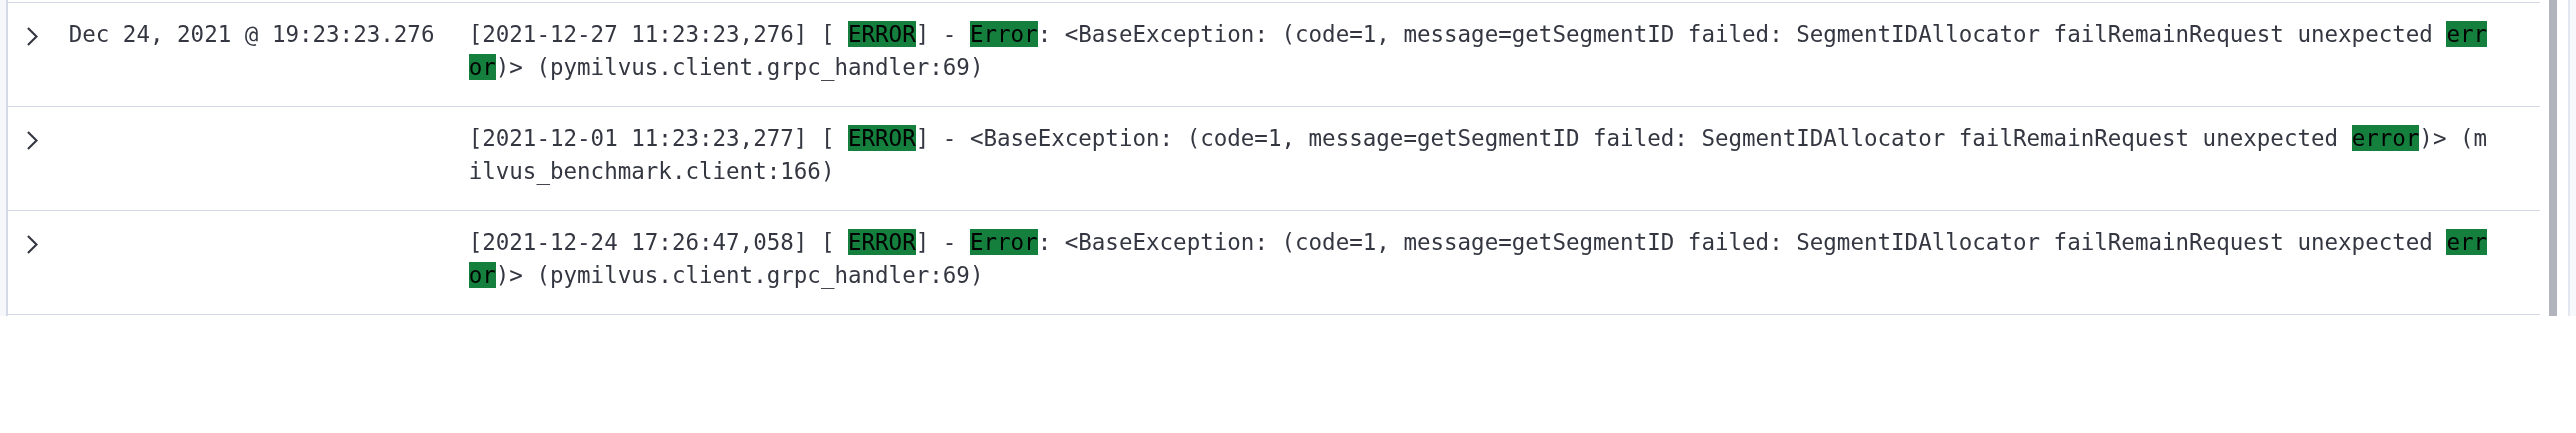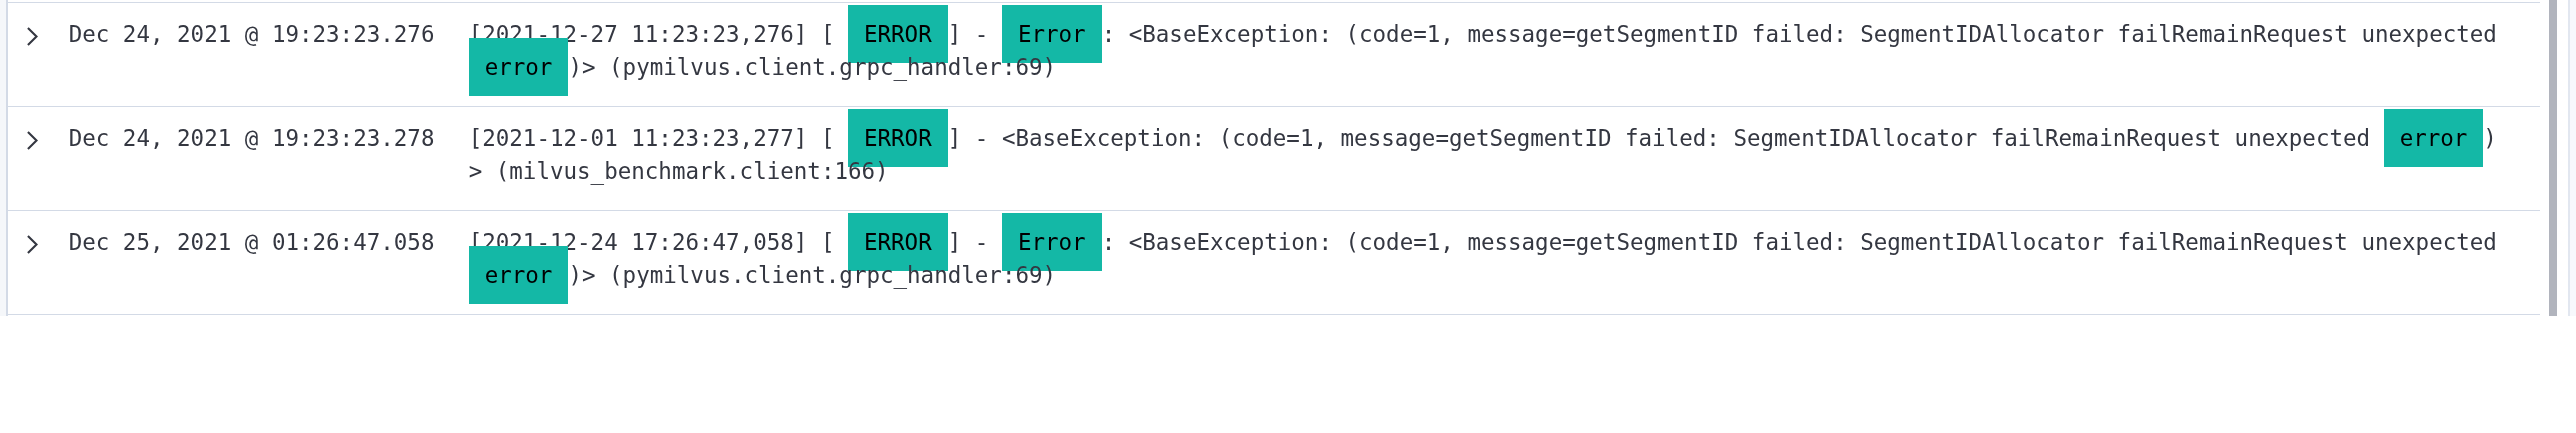--- a/index.html
+++ b/index.html
@@ -70,23 +70,23 @@
     top: 15.4px;
     width: 150ch;
     font-family: "DejaVu Sans Mono", "Liberation Mono", monospace;
     font-size: 22.5px;
     line-height: 33px;
     color: #343741;
     word-break: break-all;
     white-space: normal;
   }
   mark.hl {
-    background: #14b8a6;
+    background: #15803d;
     color: #000000;
-    padding: 16px;
+    padding: 0;
     text-align: center;
   }
   .scroll-track {
     position: absolute;
     left: 2545px;
     top: 0;
     width: 15.4px;
     height: 434px;
     background: #ffffff;
   }
@@ -137,33 +137,31 @@
     </div>
 
     <div class="row">
       <div class="expand-btn">
         <span>
           <svg width="13.4" height="21" viewBox="0 0 14 22">
               <polyline points="2,2 11,11 2,20" fill="none" stroke="#343741" stroke-width="2.2" stroke-linejoin="miter"></polyline>
             </svg>
         </span>
       </div>
-      <div class="ts">Dec 24, 2021 @ 19:23:23.278</div>
       <div class="msg"><span>[2021-12-01 11:23:23,277] [ </span><mark class="hl">ERROR</mark><span>] - &lt;BaseException: (code=1, message=getSegmentID failed: SegmentIDAllocator failRemainRequest unexpected </span><mark class="hl">error</mark><span>)&gt; (milvus_benchmark.client:166)</span></div>
     </div>
 
     <div class="row">
       <div class="expand-btn">
         <span>
           <svg width="13.4" height="21" viewBox="0 0 14 22">
               <polyline points="2,2 11,11 2,20" fill="none" stroke="#343741" stroke-width="2.2" stroke-linejoin="miter"></polyline>
             </svg>
         </span>
       </div>
-      <div class="ts">Dec 25, 2021 @ 01:26:47.058</div>
       <div class="msg"><span>[2021-12-24 17:26:47,058] [ </span><mark class="hl">ERROR</mark><span>] - </span><mark class="hl">Error</mark><span>: &lt;BaseException: (code=1, message=getSegmentID failed: SegmentIDAllocator failRemainRequest unexpected </span><mark class="hl">error</mark><span>)&gt; (pymilvus.client.grpc_handler:69)</span></div>
     </div>
 
     <div class="row">
       <div class="expand-btn">
         <span>
           <svg width="13.4" height="21" viewBox="0 0 14 22">
               <polyline points="2,2 11,11 2,20" fill="none" stroke="#343741" stroke-width="2.2" stroke-linejoin="miter"></polyline>
             </svg>
         </span>

